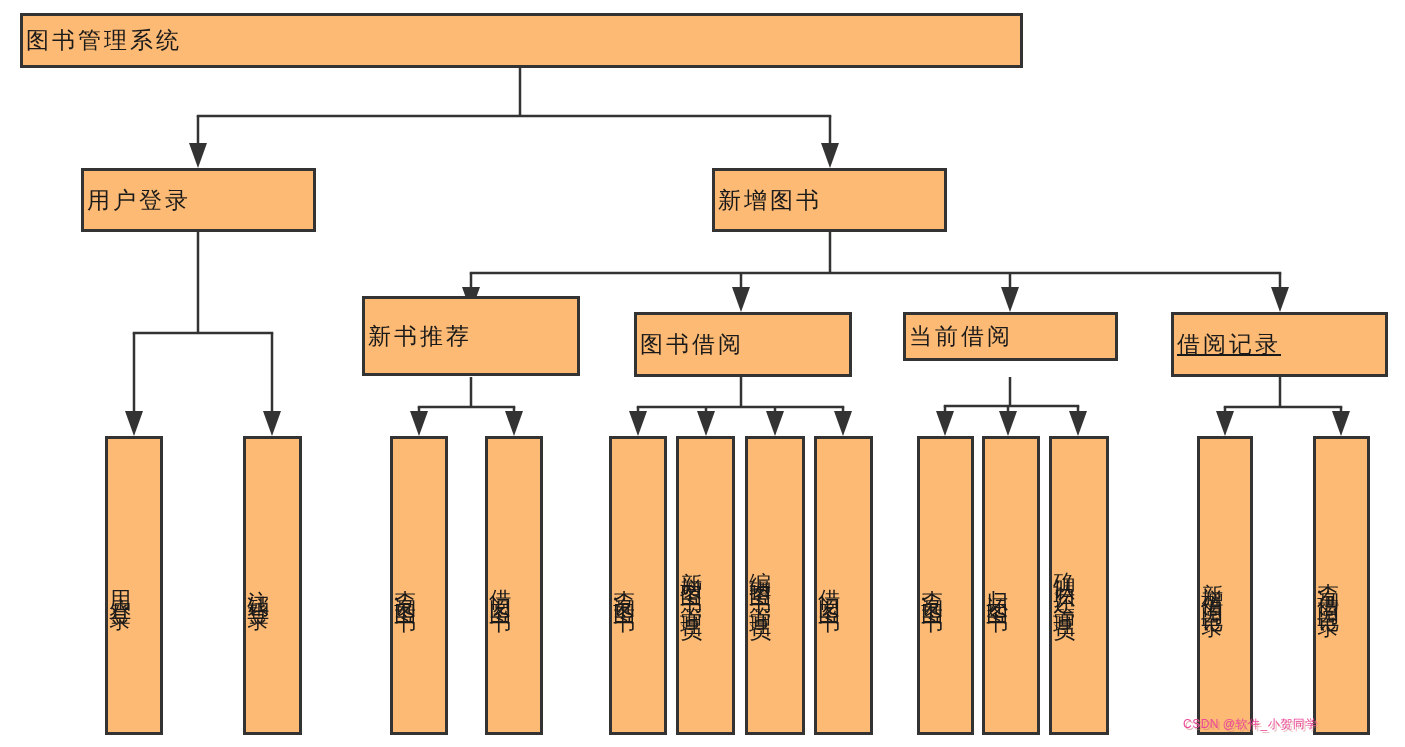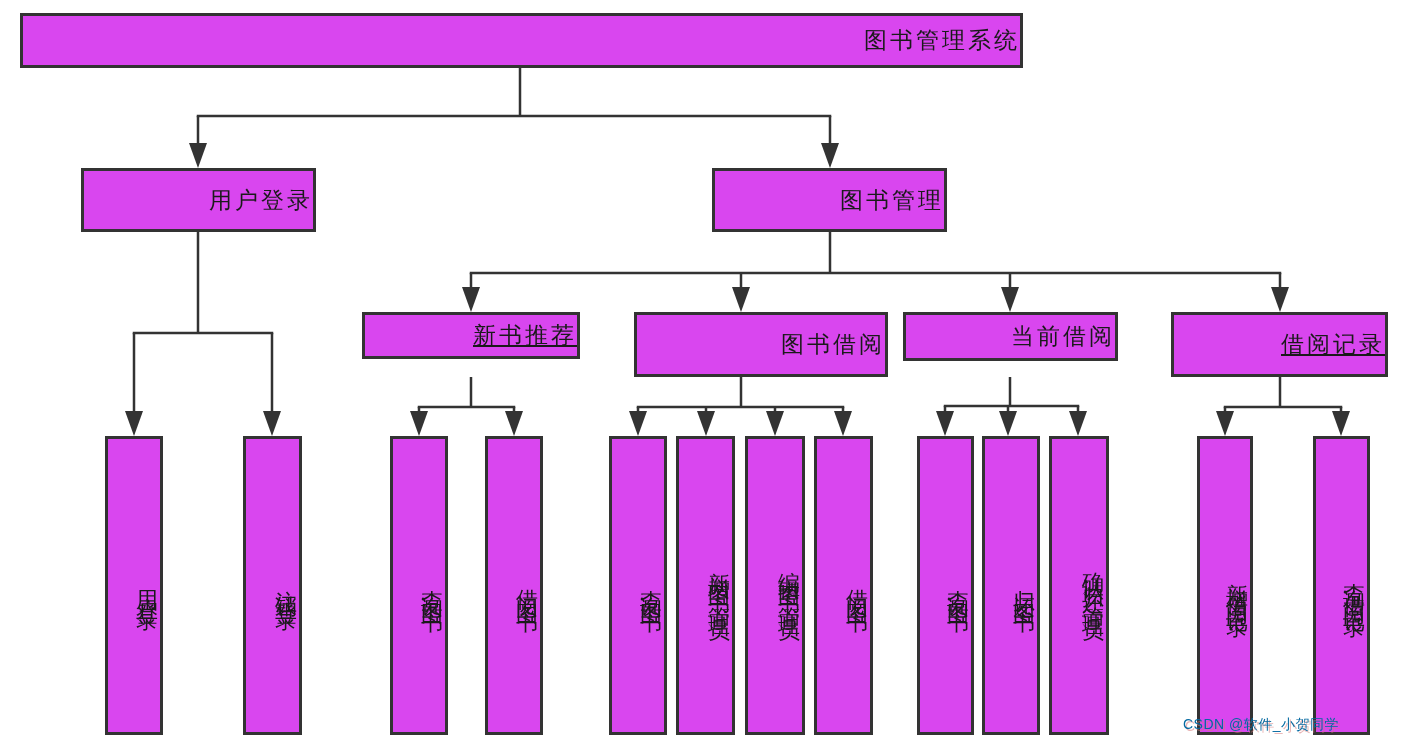--- a/index.html
+++ b/index.html
@@ -6,38 +6,38 @@
   #canvas{
     position:relative;
     width:1405px;height:747px;
     background:#ffffff;
     font-family:"Liberation Sans","DejaVu Sans",sans-serif;
     overflow:hidden;
   }
   #connectors{position:absolute;left:0;top:0;}
   .box{
     position:absolute;
-    background:#d946ef;
+    background:#fdba74;
     border:3px solid #333333;
     box-sizing:border-box;
-    display:flex;align-items:center;justify-content:flex-end;
+    display:flex;align-items:center;justify-content:flex-start;
     color:#1a1a1a;
   }
   .h-label{
     font-size:23px;letter-spacing:3px;text-indent:3px;white-space:nowrap;
   }
   .v-label{
     writing-mode:vertical-rl;
     text-orientation:mixed;
     font-size:22px;letter-spacing:7px;line-height:1.15;white-space:nowrap;
   }
   #watermark{
     position:absolute;left:1183px;top:716px;
-    font-size:14px;letter-spacing:0.5px;
-    color:#0369a1;
+    font-size:12px;letter-spacing:0.5px;
+    color:#ec4899;
     text-shadow:2px 2px 0 rgba(214,120,120,0.55);
     white-space:nowrap;
     z-index:5;
   }
   .ln{stroke:#333333;stroke-width:2.5;fill:none;}
   .ah{fill:#333333;stroke:none;}
 </style>
 </head>
 <body>
 
@@ -106,27 +106,27 @@
   </svg>
 
   <div class="box" style="left:20px;top:13px;width:1003px;height:55px;">
     <span class="h-label">图书管理系统</span>
   </div>
 
   <div class="box" style="left:81px;top:168px;width:235px;height:64px;">
     <span class="h-label">用户登录</span>
   </div>
   <div class="box" style="left:712px;top:168px;width:235px;height:64px;">
-    <span class="h-label">图书管理</span>
+    <span class="h-label">新增图书</span>
   </div>
 
-  <div class="box" style="left:362px;top:312px;width:218px;height:47px;text-decoration:underline;">
+  <div class="box" style="left:362px;top:296px;width:218px;height:80px;">
     <span class="h-label">新书推荐</span>
   </div>
-  <div class="box" style="left:634px;top:312px;width:254px;height:65px;">
+  <div class="box" style="left:634px;top:312px;width:218px;height:65px;">
     <span class="h-label">图书借阅</span>
   </div>
   <div class="box" style="left:903px;top:312px;width:215px;height:49px;">
     <span class="h-label">当前借阅</span>
   </div>
   <div class="box" style="left:1171px;top:312px;width:217px;height:65px;text-decoration:underline;">
     <span class="h-label">借阅记录</span>
   </div>
 
   <div class="box" style="left:105px;top:436px;width:58px;height:299px;">

